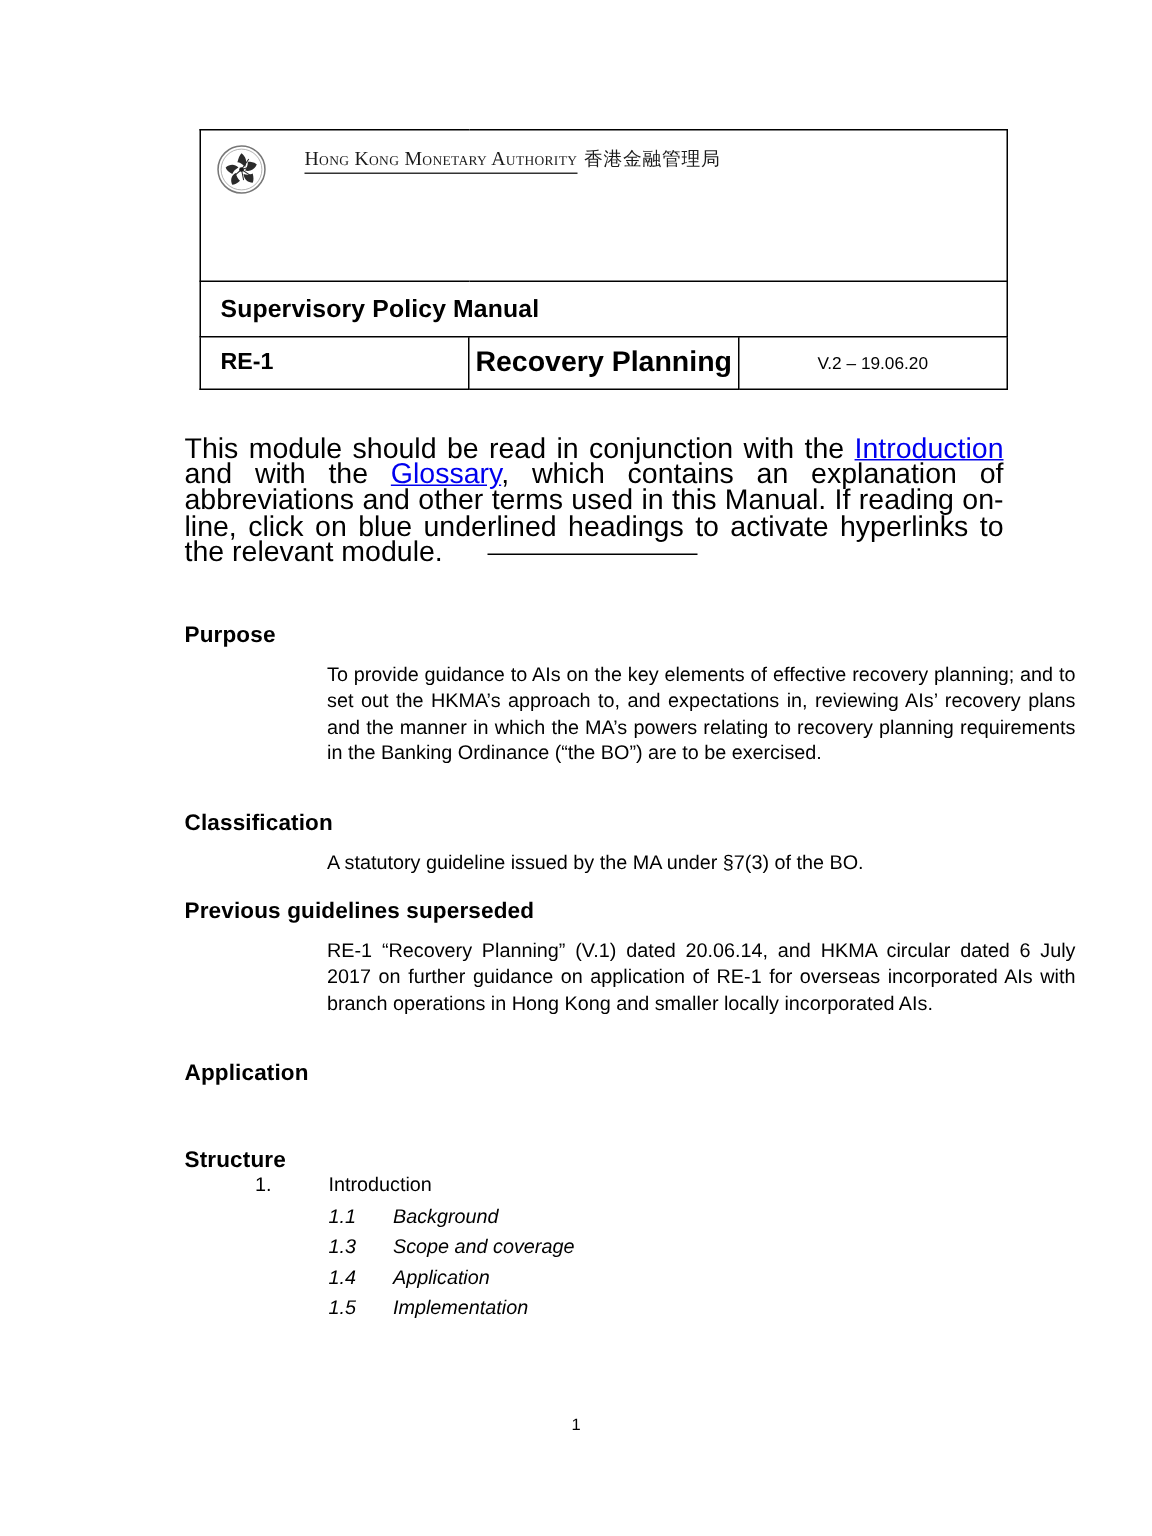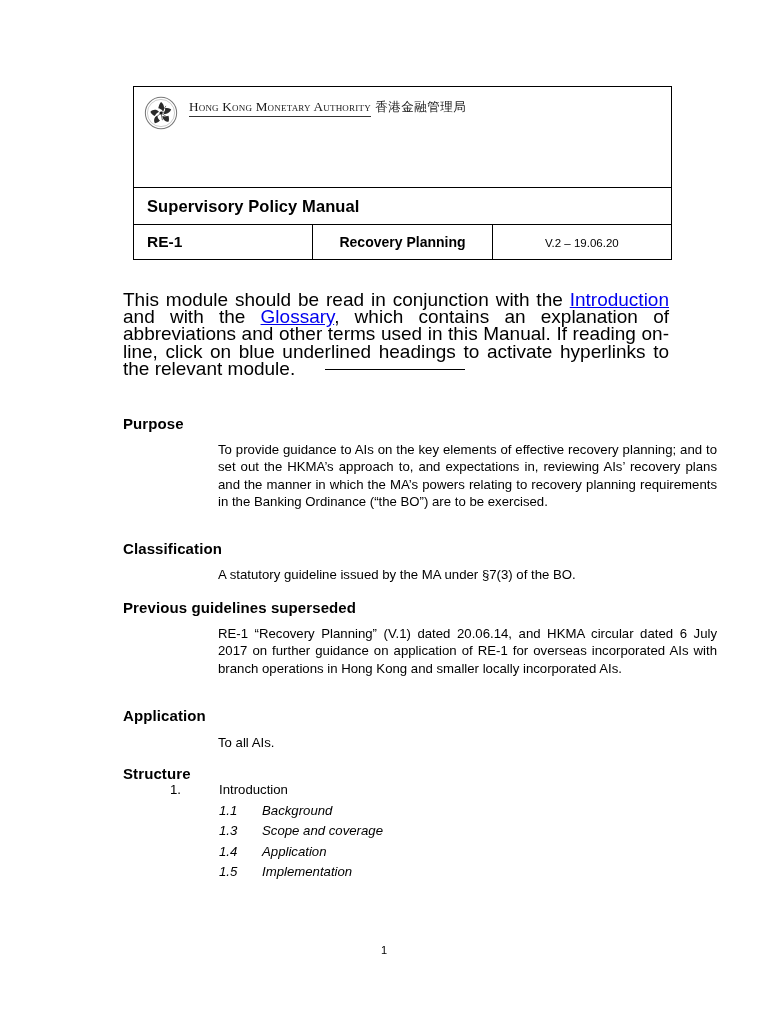--- a/index.html
+++ b/index.html
@@ -40,21 +40,21 @@
   }
 
   .logo-cell {
     height: 92px;
     padding: 8px 0 0 10px !important;
     vertical-align: top !important;
   }
   .logo-row-inner {
     display: flex;
     align-items: flex-start;
-    gap: 11px;
+    gap: 25px;
   }
   .bauhinia {
     width: 34px;
     height: 34px;
     flex: 0 0 34px;
     margin-top: 1px;
   }
   .wordmark-block {
     padding-top: 2px;
   }
@@ -98,21 +98,21 @@
   .code-text {
     font-size: 15.5px;
     font-weight: bold;
   }
   .name-cell {
     width: 318px;
     text-align: center;
     padding: 0 !important;
   }
   .name-text {
-    font-size: 14px;
+    font-size: 19px;
     font-weight: bold;
   }
   .ver-cell {
     width: 137px;
     text-align: center;
     padding: 0 !important;
   }
   .ver-text {
     font-size: 11.5px;
   }
@@ -251,21 +251,20 @@
   <h2 class="h2" style="top:403px">Purpose</h2>
   <p class="para" style="top:428px">To provide guidance to AIs on the key elements of effective recovery planning; and to set out the HKMA’s approach to, and expectations in, reviewing AIs’ recovery plans and the manner in which the MA’s powers relating to recovery planning requirements in the Banking Ordinance (“the BO”) are to be exercised.</p>
 
   <h2 class="h2" style="top:528px">Classification</h2>
   <p class="para para-left" style="top:553px">A statutory guideline issued by the MA under §7(3) of the BO.</p>
 
   <h2 class="h2" style="top:587px">Previous guidelines superseded</h2>
   <p class="para" style="top:612px">RE-1 “Recovery Planning” (V.1) dated 20.06.14, and HKMA circular dated 6 July 2017 on further guidance on application of RE-1 for overseas incorporated AIs with branch operations in Hong Kong and smaller locally incorporated AIs.</p>
 
   <h2 class="h2" style="top:695px">Application</h2>
-  <p class="para para-left" style="top:721px">To all AIs.</p>
 
   <h2 class="h2" style="top:753px">Structure</h2>
   <div class="struct" id="structure-list">
       <div class="struct-row lvl1">
         <span class="num">1.</span>
         <span class="label">Introduction</span>
       </div>
       <div class="struct-row lvl2">
         <span class="num">1.1</span>
         <span class="label">Background</span>

